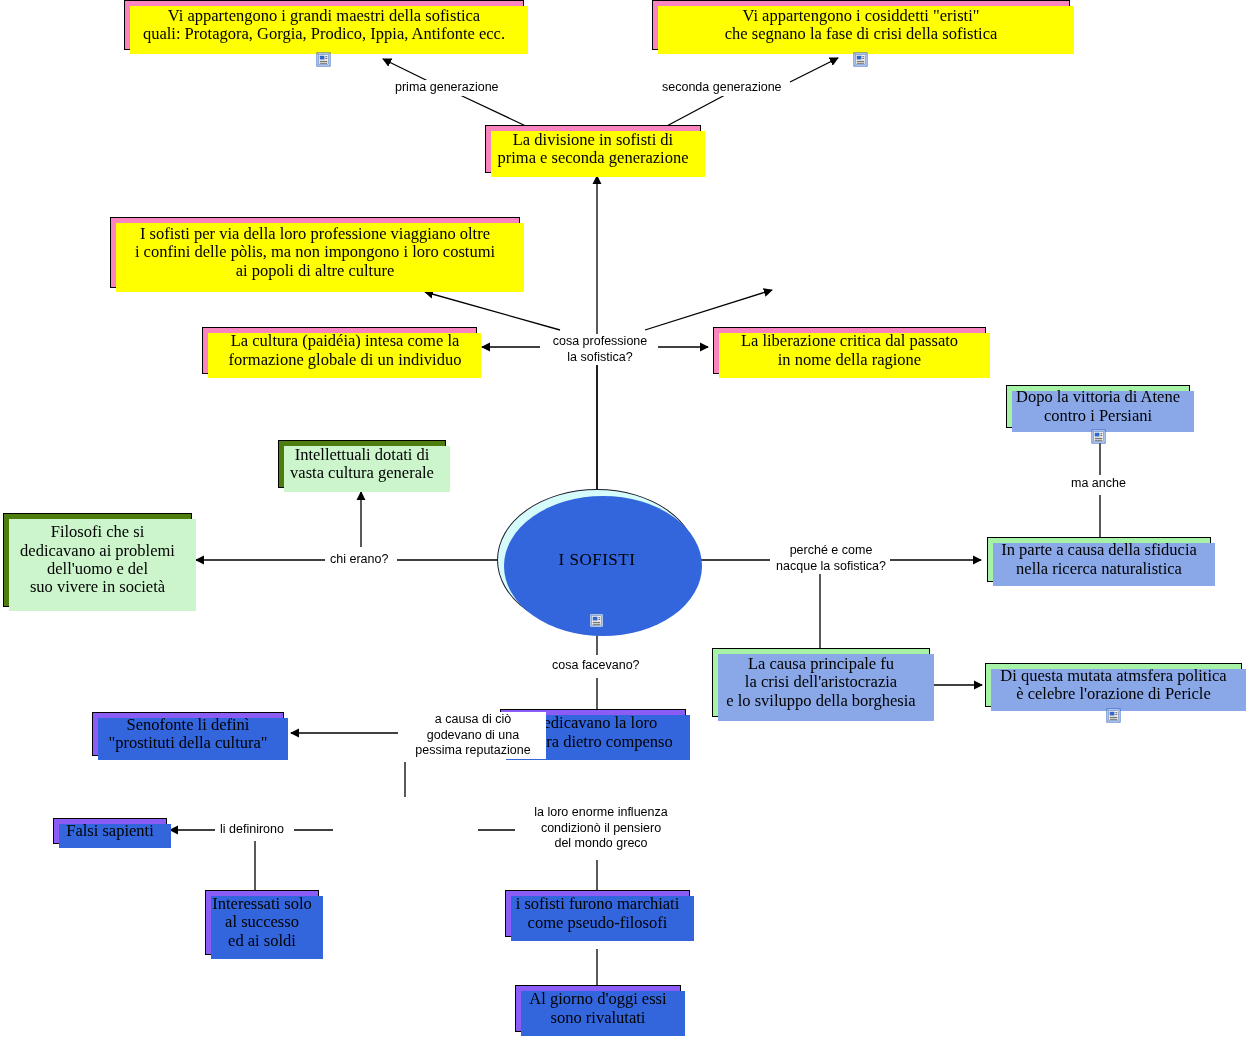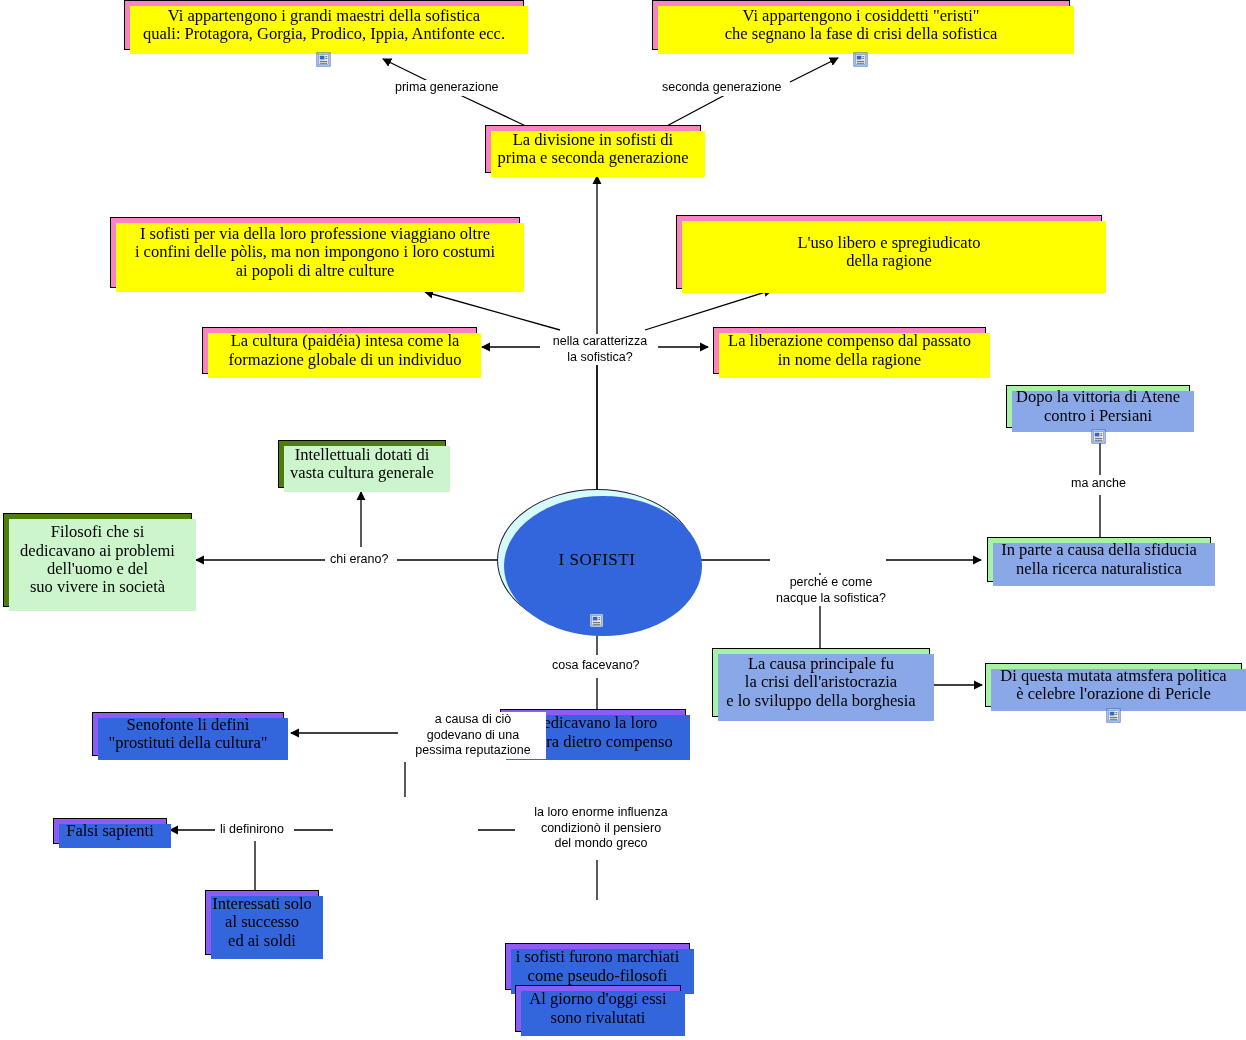--- a/index.html
+++ b/index.html
@@ -189,35 +189,31 @@
     <span class="txt" style="white-space:pre-line;">I sofisti per via della loro professione viaggiano oltre
 i confini delle pòlis, ma non impongono i loro costumi
 ai popoli di altre culture</span>
   </div>
 
   <div class="node pink sh-yellow" style="left:485px; top:125px; width:216px; height:48px;">
     <span class="txt" style="white-space:pre-line;">La divisione in sofisti di
 prima e seconda generazione</span>
   </div>
 
-  <div class="node pink sh-yellow" style="left:676px; top:215px; width:426px; height:74px;">
-    <span class="txt" style="white-space:pre-line;">L'uso libero e spregiudicato
-della ragione</span>
-  </div>
 
   <div class="node pink sh-yellow" style="left:202px; top:327px; width:275px; height:47px;padding-left:11px;">
     <span class="txt" style="white-space:pre-line;">La cultura (paidéia) intesa come la
 formazione globale di un individuo</span>
   </div>
 
-  <div class="link-label" style="left:542px; top:334px; width:110px;">nella caratterizza
+  <div class="link-label" style="left:542px; top:334px; width:110px;">cosa professione
 la sofistica?</div>
 
   <div class="node pink sh-yellow" style="left:713px; top:327px; width:273px; height:47px;">
-    <span class="txt" style="white-space:pre-line;">La liberazione compenso dal passato
+    <span class="txt" style="white-space:pre-line;">La liberazione critica dal passato
 in nome della ragione</span>
   </div>
 
   <div class="node green sh-blue" style="left:1006px; top:385px; width:184px; height:43px;">
     <span class="txt" style="white-space:pre-line;">Dopo la vittoria di Atene
 contro i Persiani</span>
   </div>
   <svg class="doc-icon" style="left:1091px; top:429px;" viewBox="0 0 16 16">
     <rect x="1" y="1" width="14" height="14" fill="#ffffff" stroke="#3366cc" stroke-width="1"></rect>
     <rect x="2.5" y="2.5" width="11" height="11" fill="#f2f2f2" stroke="#6688bb" stroke-width="0.7"></rect>
@@ -250,21 +246,21 @@
   <svg class="doc-icon" style="left:589px; top:613px;" viewBox="0 0 16 16">
     <rect x="1" y="1" width="14" height="14" fill="#ffffff" stroke="#3366cc" stroke-width="1"></rect>
     <rect x="2.5" y="2.5" width="11" height="11" fill="#f2f2f2" stroke="#6688bb" stroke-width="0.7"></rect>
     <rect x="4" y="4" width="5" height="4" fill="#3366cc"></rect>
     <line x1="10" y1="5" x2="12" y2="5" stroke="#333" stroke-width="0.8"></line>
     <line x1="10" y1="7" x2="12" y2="7" stroke="#333" stroke-width="0.8"></line>
     <line x1="4" y1="10" x2="12" y2="10" stroke="#333" stroke-width="0.8"></line>
     <line x1="4" y1="12" x2="12" y2="12" stroke="#333" stroke-width="0.8"></line>
   </svg>
 
-  <div class="link-label" style="left:772px; top:543px; width:112px;margin-top:32px;">perché e come
+  <div class="link-label" style="left:772px; top:543px; width:112px;">perché e come
 nacque la sofistica?</div>
 
   <div class="node green sh-blue" style="left:987px; top:537px; width:224px; height:45px;">
     <span class="txt" style="white-space:pre-line;">In parte a causa della sfiducia
 nella ricerca naturalistica</span>
   </div>
 
   <div class="link-label" style="left:549px; top:658px;">cosa facevano?</div>
 
   <div class="node green sh-blue" style="left:712px; top:648px; width:218px; height:69px;">
@@ -311,21 +307,21 @@
   <div class="node orange sh-blue-strong" style="left:53px; top:818px; width:114px; height:26px;">
     <span class="txt" style="white-space:pre-line;">Falsi sapienti</span>
   </div>
 
   <div class="node orange sh-blue-strong" style="left:205px; top:890px; width:114px; height:65px;">
     <span class="txt" style="white-space:pre-line;">Interessati solo
 al successo
 ed ai soldi</span>
   </div>
 
-  <div class="node orange sh-blue-strong" style="left:505px; top:943px; width:185px; height:47px;">
+  <div class="node orange sh-blue-strong" style="left:505px; top:890px; width:185px; height:47px;">
     <span class="txt" style="white-space:pre-line;">i sofisti furono marchiati
 come pseudo-filosofi</span>
   </div>
 
   <div class="node orange sh-blue-strong" style="left:515px; top:985px; width:166px; height:47px;">
     <span class="txt" style="white-space:pre-line;">Al giorno d'oggi essi
 sono rivalutati</span>
   </div>
 
 </div>

